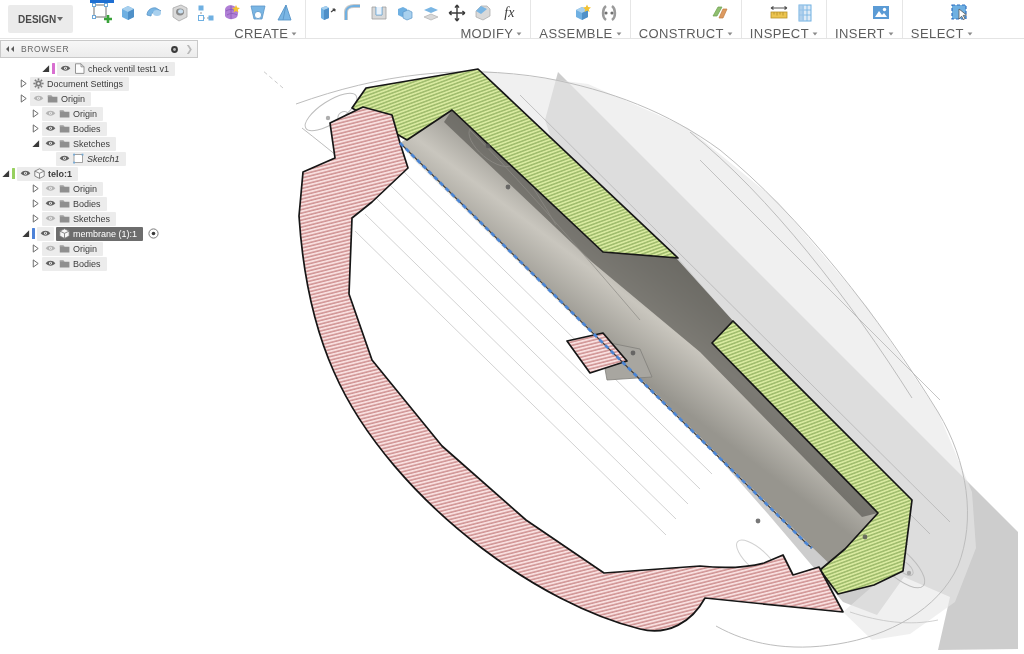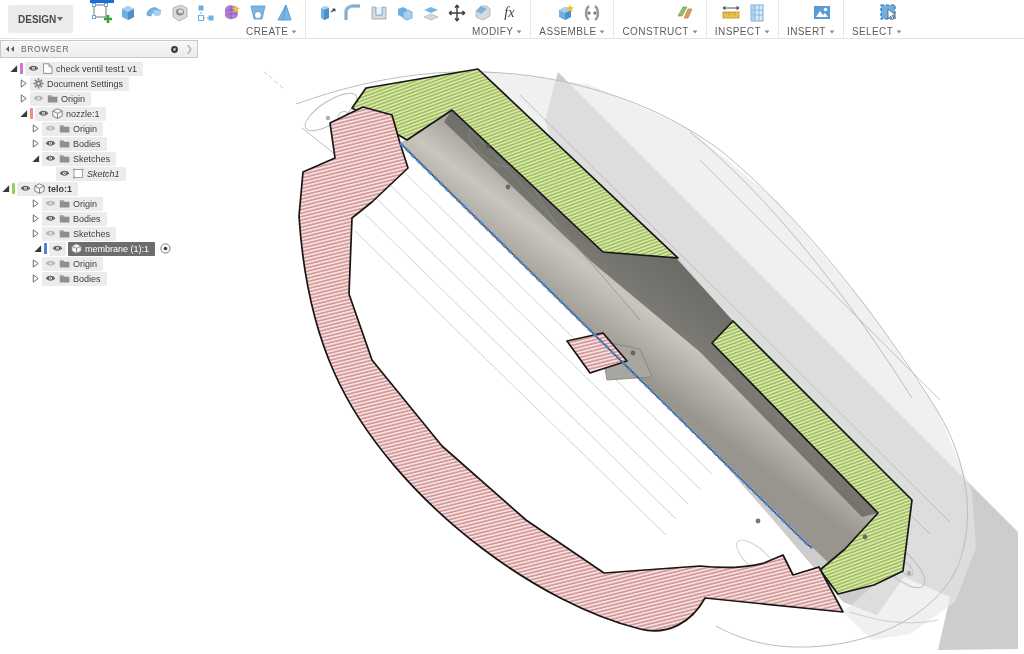--- a/index.html
+++ b/index.html
@@ -12,21 +12,21 @@
     border-bottom:1px solid #e4e4e4;z-index:3;display:flex;align-items:stretch;}
   .design-btn{margin:5px 8px 5px 8px;background:#ebebeb;border-radius:2px;display:flex;align-items:center;
     gap:1px;padding:0 10px;font-size:10px;font-weight:bold;color:#4a4a4a;cursor:default;}
   .caret{width:0;height:0;border-left:3.5px solid transparent;border-right:3.5px solid transparent;
     border-top:4px solid #6a6a6a;display:inline-block;}
   .tb-group{position:relative;display:flex;flex-direction:column;align-items:flex-end;
     padding:1px 8px 0 8px;border-right:1px solid #e6e6e6;}
   .tb-group:last-child{border-right:none;}
   .tb-icons{display:flex;align-items:center;height:26px;}
   .tb-icon{width:26px;height:24px;display:flex;align-items:center;justify-content:center;cursor:pointer;}
-  .tb-label{font-size:10px;color:#5c5c5c;letter-spacing:.4px;display:flex;align-items:center;gap:3px;
+  .tb-label{font-size:13px;color:#5c5c5c;letter-spacing:.4px;display:flex;align-items:center;gap:3px;
     padding:1px 0 2px 0;cursor:pointer;}
   .tb-label .caret{border-top-color:#8a8a8a;transform:scale(.8);}
   .active-bar{position:absolute;left:9px;top:0;width:24px;height:3px;background:#1f6fd2;}
   
   .browser{position:absolute;left:0;top:40px;width:200px;z-index:2;font-size:9px;color:#3c3c3c;}
   .browser-header{height:16px;background:linear-gradient(#f7f7f7,#ececec);border:1px solid #c9c9c9;
     display:flex;align-items:center;padding:0 4px;gap:6px;width:188px;}
   .bh-title{flex:0 0 auto;font-size:8.5px;color:#666;letter-spacing:.6px;}
   .bh-spacer{flex:1;}
   .grip{color:#b9b9b9;font-size:9px;}
@@ -428,21 +428,21 @@
             <polygon points="2.5,1 8,5 2.5,9" fill="#fdfdfd" stroke="#5f5f5f" stroke-width="1"></polygon>
           </g>
       <g id="i-radio">
             <circle cx="5.5" cy="5.5" r="4.6" fill="#fff" stroke="#7a7a7a" stroke-width="1"></circle>
             <circle cx="5.5" cy="5.5" r="1.8" fill="#3a3a3a"></circle>
           </g>
     </defs>
   </svg>
 
   <div class="tree" id="tree">
-        <div class="row" style="padding-left: 8px;">
+        <div class="row" style="padding-left: 8px; margin-left: 32px;">
           <span class="arw">
             <svg class="ic" width="9" height="9" viewBox="0 0 10 10">
               <use href="#i-arw-exp"></use>
             </svg>
           </span>
           <span class="bar" style="background: rgb(216, 111, 208);"></span>
           <span class="pill">
             <span>
               <svg class="ic " width="11" height="8.4" viewBox="0 0 11 8.4">
                 <use href="#i-eye"></use>
@@ -482,41 +482,20 @@
               <svg class="ic dim" width="11" height="8.4" viewBox="0 0 11 8.4">
                 <use href="#i-eye"></use>
               </svg>
             </span>
             <span>
               <svg class="ic " width="11" height="11" viewBox="0 0 11 11">
                 <use href="#i-folder"></use>
               </svg>
             </span>
             <span class="lbl">Origin</span>
-          </span>
-        </div>
-        <div class="row" style="padding-left: 18px;">
-          <span class="arw">
-            <svg class="ic" width="9" height="9" viewBox="0 0 10 10">
-              <use href="#i-arw-exp"></use>
-            </svg>
-          </span>
-          <span class="bar" style="background: rgb(238, 143, 130);"></span>
-          <span class="pill">
-            <span>
-              <svg class="ic " width="11" height="8.4" viewBox="0 0 11 8.4">
-                <use href="#i-eye"></use>
-              </svg>
-            </span>
-            <span>
-              <svg class="ic " width="11" height="11" viewBox="0 0 11 11">
-                <use href="#i-cube"></use>
-              </svg>
-            </span>
-            <span class="lbl">nozzle:1</span>
           </span>
         </div>
         <div class="row" style="padding-left: 30px;">
           <span class="arw">
             <svg class="ic" width="9" height="9" viewBox="0 0 10 10">
               <use href="#i-arw-col"></use>
             </svg>
           </span>
           <span class="pill">
             <span>
@@ -662,21 +641,21 @@
               </svg>
             </span>
             <span>
               <svg class="ic " width="11" height="11" viewBox="0 0 11 11">
                 <use href="#i-folder"></use>
               </svg>
             </span>
             <span class="lbl">Sketches</span>
           </span>
         </div>
-        <div class="row" style="padding-left: 20px; margin-left: 12px;">
+        <div class="row" style="padding-left: 20px;">
           <span class="arw">
             <svg class="ic" width="9" height="9" viewBox="0 0 10 10">
               <use href="#i-arw-exp"></use>
             </svg>
           </span>
           <span class="bar" style="background: rgb(77, 130, 216);"></span>
           <span class="pill mini">
             <span>
               <svg class="ic " width="11" height="8.4" viewBox="0 0 11 8.4">
                 <use href="#i-eye"></use>

